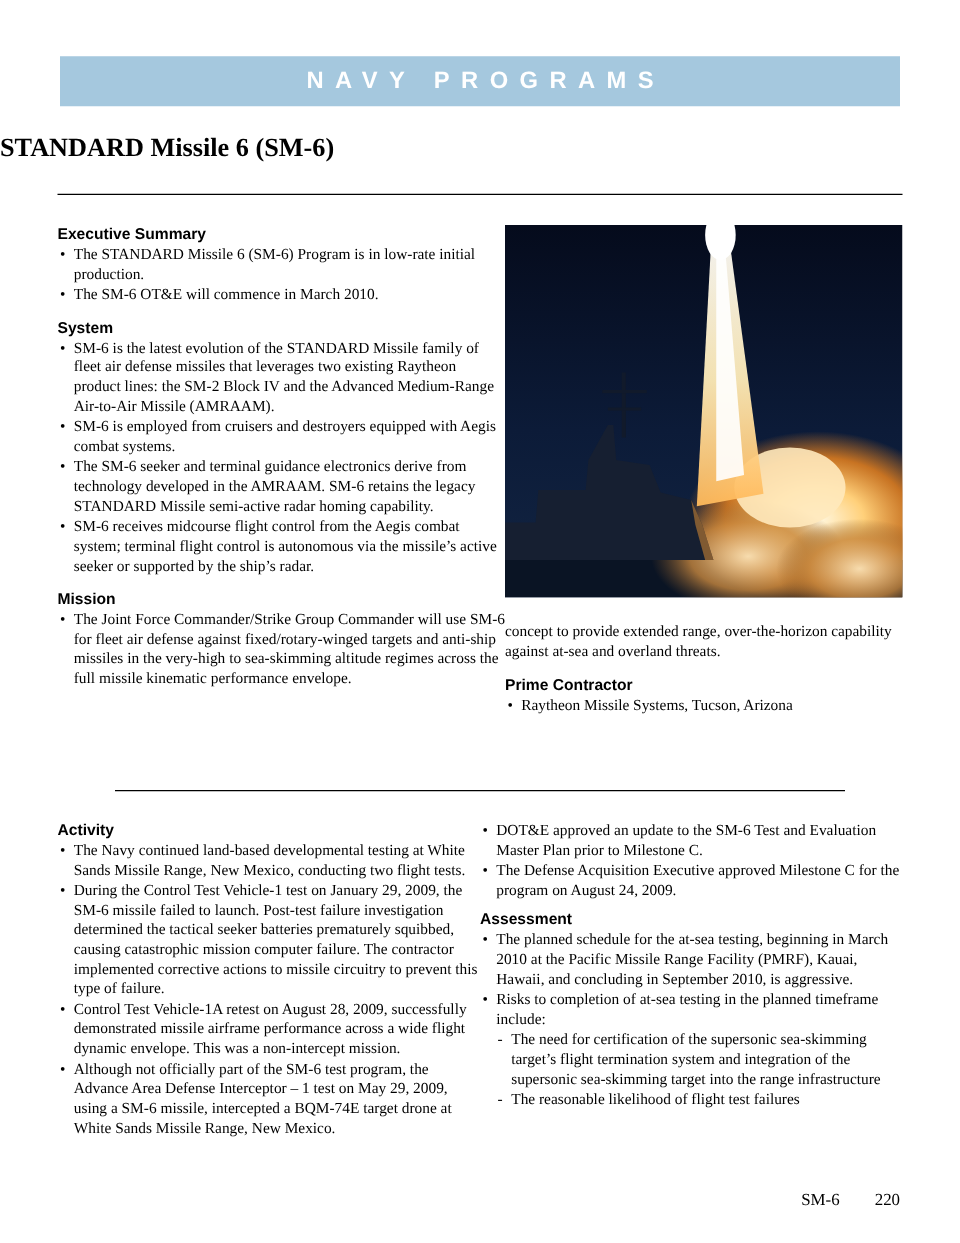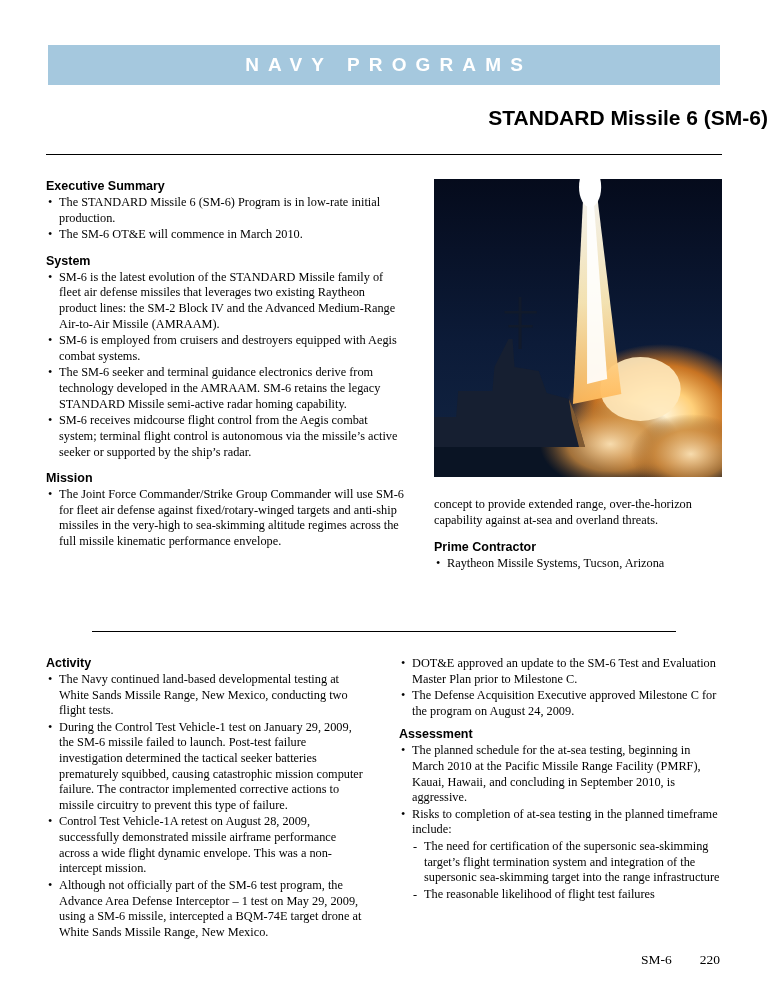--- a/index.html
+++ b/index.html
@@ -27,39 +27,38 @@
     font-family: "Liberation Sans", sans-serif;
     font-weight: bold;
     font-size: 19px;
     letter-spacing: 0.48em;
     color: #ffffff;
     white-space: nowrap;
     text-indent: 0.48em; 
   }
   .title {
     margin-top: 21px;
-    text-align: right;
-    font-family: Liberation Sans, sans-serif;
+    text-align: left;
+    font-family: Liberation Serif, serif;
     font-weight: bold;
     font-size: 21px;
     color: #000000;
   }
   .rule {
     border: none;
     border-top: 1.6px solid #000000;
     margin: 0 46px;
   }
   .rule-top { margin-top: 24px; }
   .rule-mid { margin-top: 24px; }
   .content {
     padding: 0 46px;
   }
   .cols {
     display: flex;
-    gap: 30px;
     margin-top: 24px;
   }
   .cols-upper .col-left { flex: 0 0 358px; }
   .cols-upper .col-right { flex: 1 1 auto; min-height: 428px; }
   .cols-lower .col-left { flex: 1 1 0; }
   .cols-lower .col-right { flex: 1 1 0; }
   section { margin-bottom: 11px; }
   h2 {
     font-family: "Liberation Sans", sans-serif;
     font-weight: bold;

